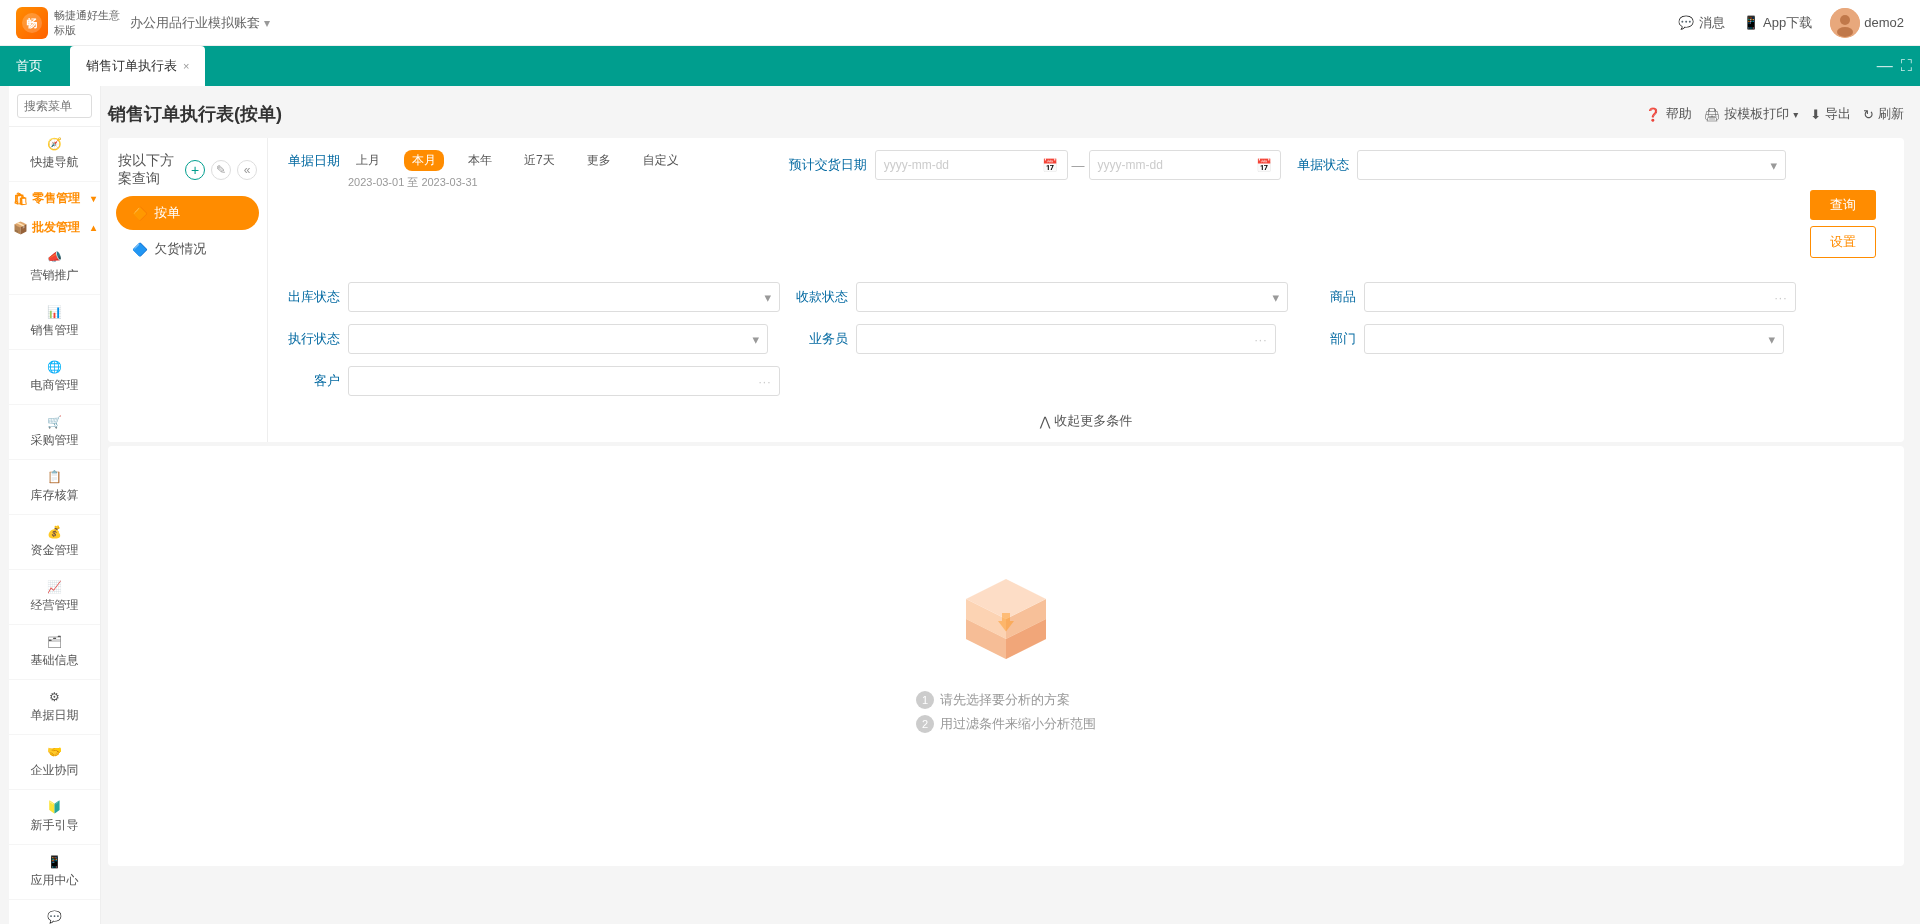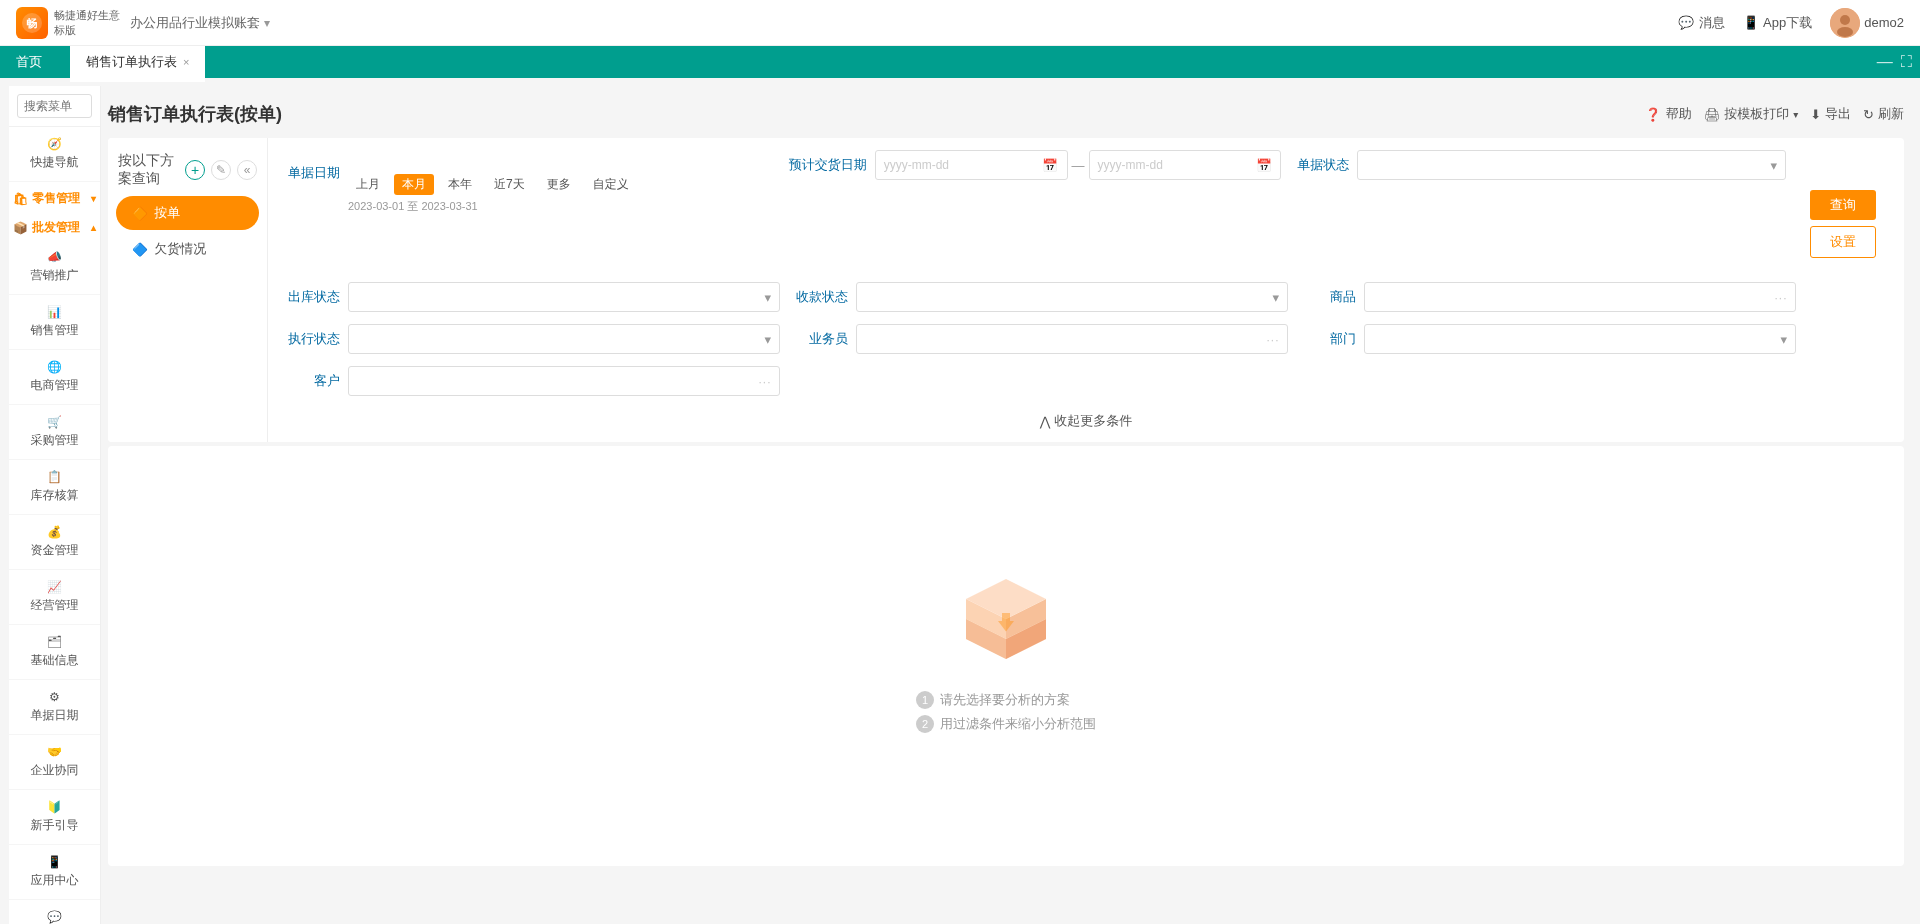--- a/index.html
+++ b/index.html
@@ -20,21 +20,21 @@
     .logo-area { display: flex; align-items: center; gap: 6px; cursor: pointer; }
     .logo-icon { width: 32px; height: 32px; background: linear-gradient(135deg, #ff8c00, #ff6200); border-radius: 6px; display: flex; align-items: center; justify-content: center; color: #fff; font-size: 14px; font-weight: bold; }
     .logo-text { font-size: 11px; color: #666; line-height: 1.3; }
     .top-bar-title { font-size: 13px; color: #666; display: flex; align-items: center; gap: 4px; }
     .top-bar-right { display: flex; align-items: center; gap: 18px; }
     .top-right-item { display: flex; align-items: center; gap: 4px; color: #555; cursor: pointer; font-size: 13px; }
     .avatar { width: 30px; height: 30px; border-radius: 50%; background: #e8a87c; display: flex; align-items: center; justify-content: center; overflow: hidden; }
 
     
     .tab-bar {
-      height: 32px;
+      height: 40px;
       background: #009e8e;
       display: flex;
       align-items: center;
       padding: 0 0;
       position: fixed; top: 46px; left: 0; right: 0; z-index: 99;
     }
     .tab-item {
       height: 40px;
       display: flex;
       align-items: center;
@@ -145,33 +145,32 @@
       width: 20px; height: 20px;
       border: 1px solid #ddd;
       border-radius: 50%;
       color: #999;
       display: flex; align-items: center; justify-content: center;
       cursor: pointer; font-size: 12px;
       background: none;
     }
 
     
-    .date-tabs { display: flex; align-items: flex-end; gap: 6px; }
+    .date-tabs { display: flex; align-items: flex-start; gap: 16px; }
     .date-tab {
       padding: 2px 8px;
       font-size: 12px;
       cursor: pointer;
       color: #555;
       border-radius: 3px;
     }
     .date-tab.active {
       background: #ff8c00;
       color: #fff;
-      border-radius: 3px;
-      margin-top: 24px;
+      border-radius: 8px;
     }
 
     
     .btn-primary {
       background: #ff8c00;
       color: #fff;
       border: none;
       border-radius: 3px;
       padding: 6px 20px;
       font-size: 13px;
@@ -539,21 +538,21 @@
           <div style="display:flex; align-items:center; gap:8px;">
             <span class="fc-label">商品</span>
             <div class="fc-control" style="flex:1;">
               <span style="color:#ccc;"></span>
               <span class="tail" style="margin-left:auto;color:#ccc;">···</span>
             </div>
           </div>
           <div style="width:80px;"></div>
         </div>
 
-        <div style="display:grid; grid-template-columns: 1fr 1fr 1fr auto; gap:12px; align-items:center; margin-bottom:12px;">
+        <div style="display:grid; grid-template-columns: 1fr 1fr 1fr auto; gap:24px; align-items:center; margin-bottom:12px;">
           <div style="display:flex; align-items:center; gap:8px;">
             <span class="fc-label">执行状态</span>
             <div class="fc-control" style="flex:1;">
               <span style="color:#ccc;"></span>
               <span class="tail" style="margin-left:auto;color:#999;">▾</span>
             </div>
           </div>
           <div style="display:flex; align-items:center; gap:8px;">
             <span class="fc-label">业务员</span>
             <div class="fc-control" style="flex:1;">

